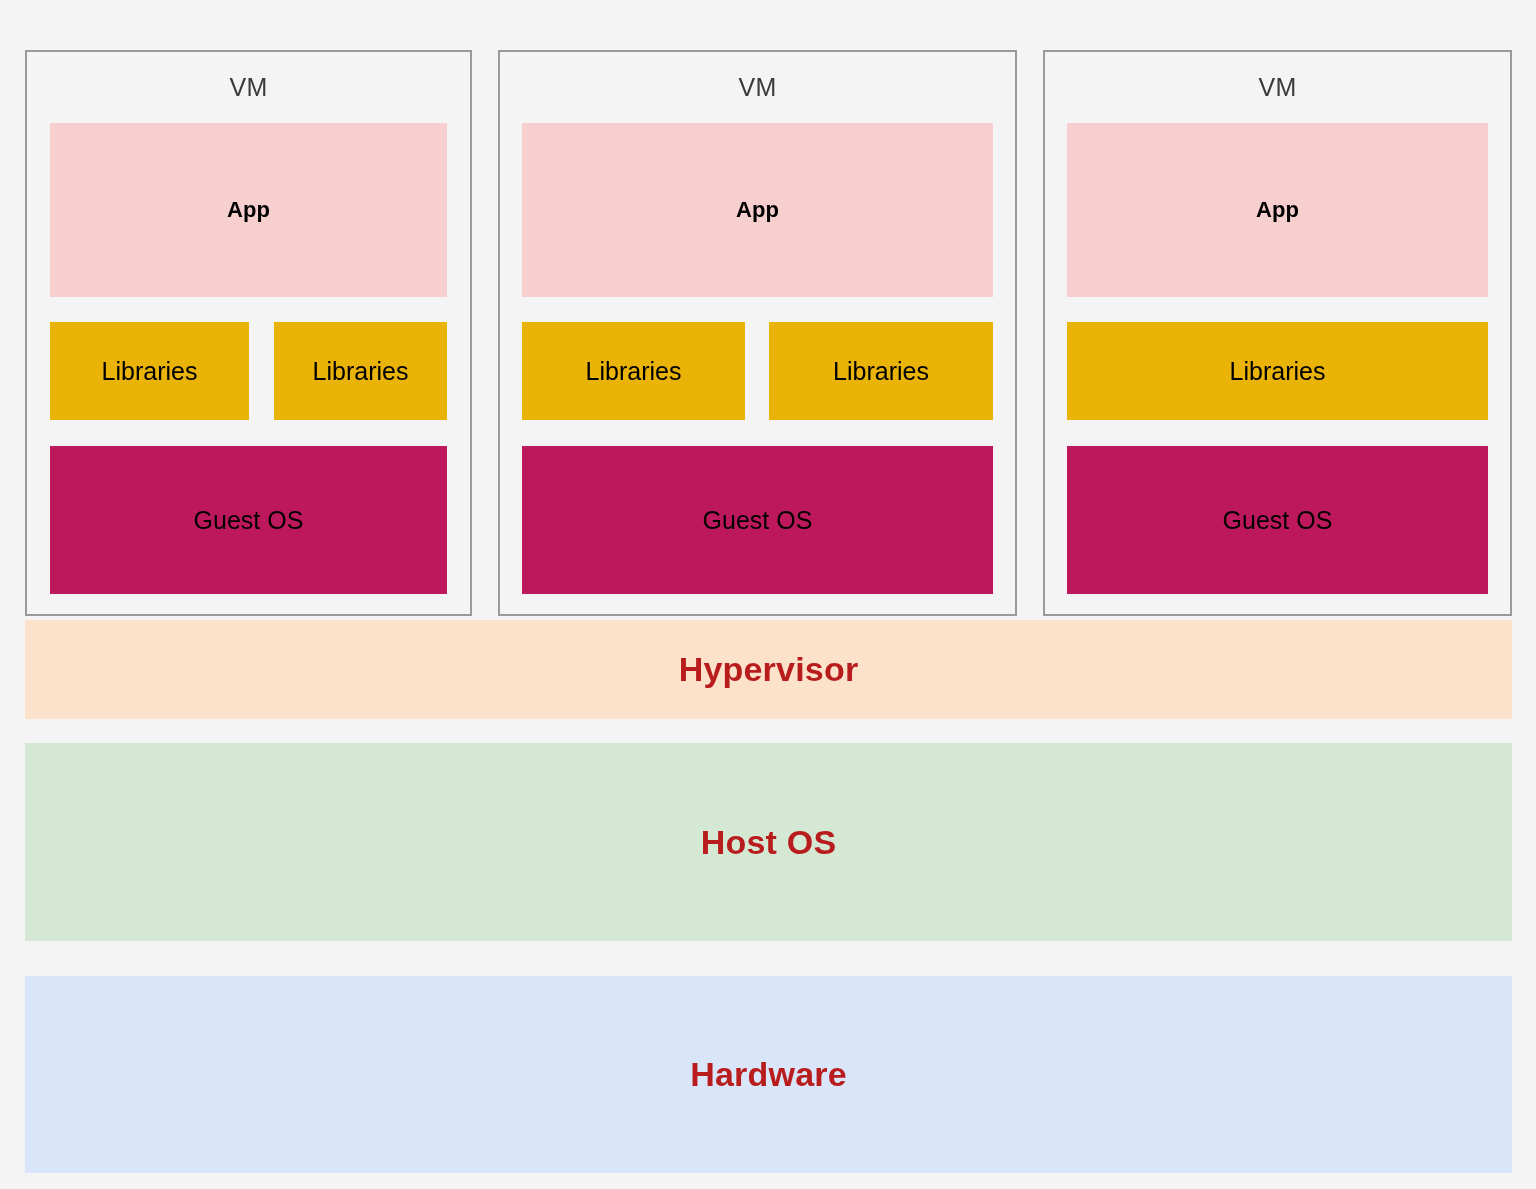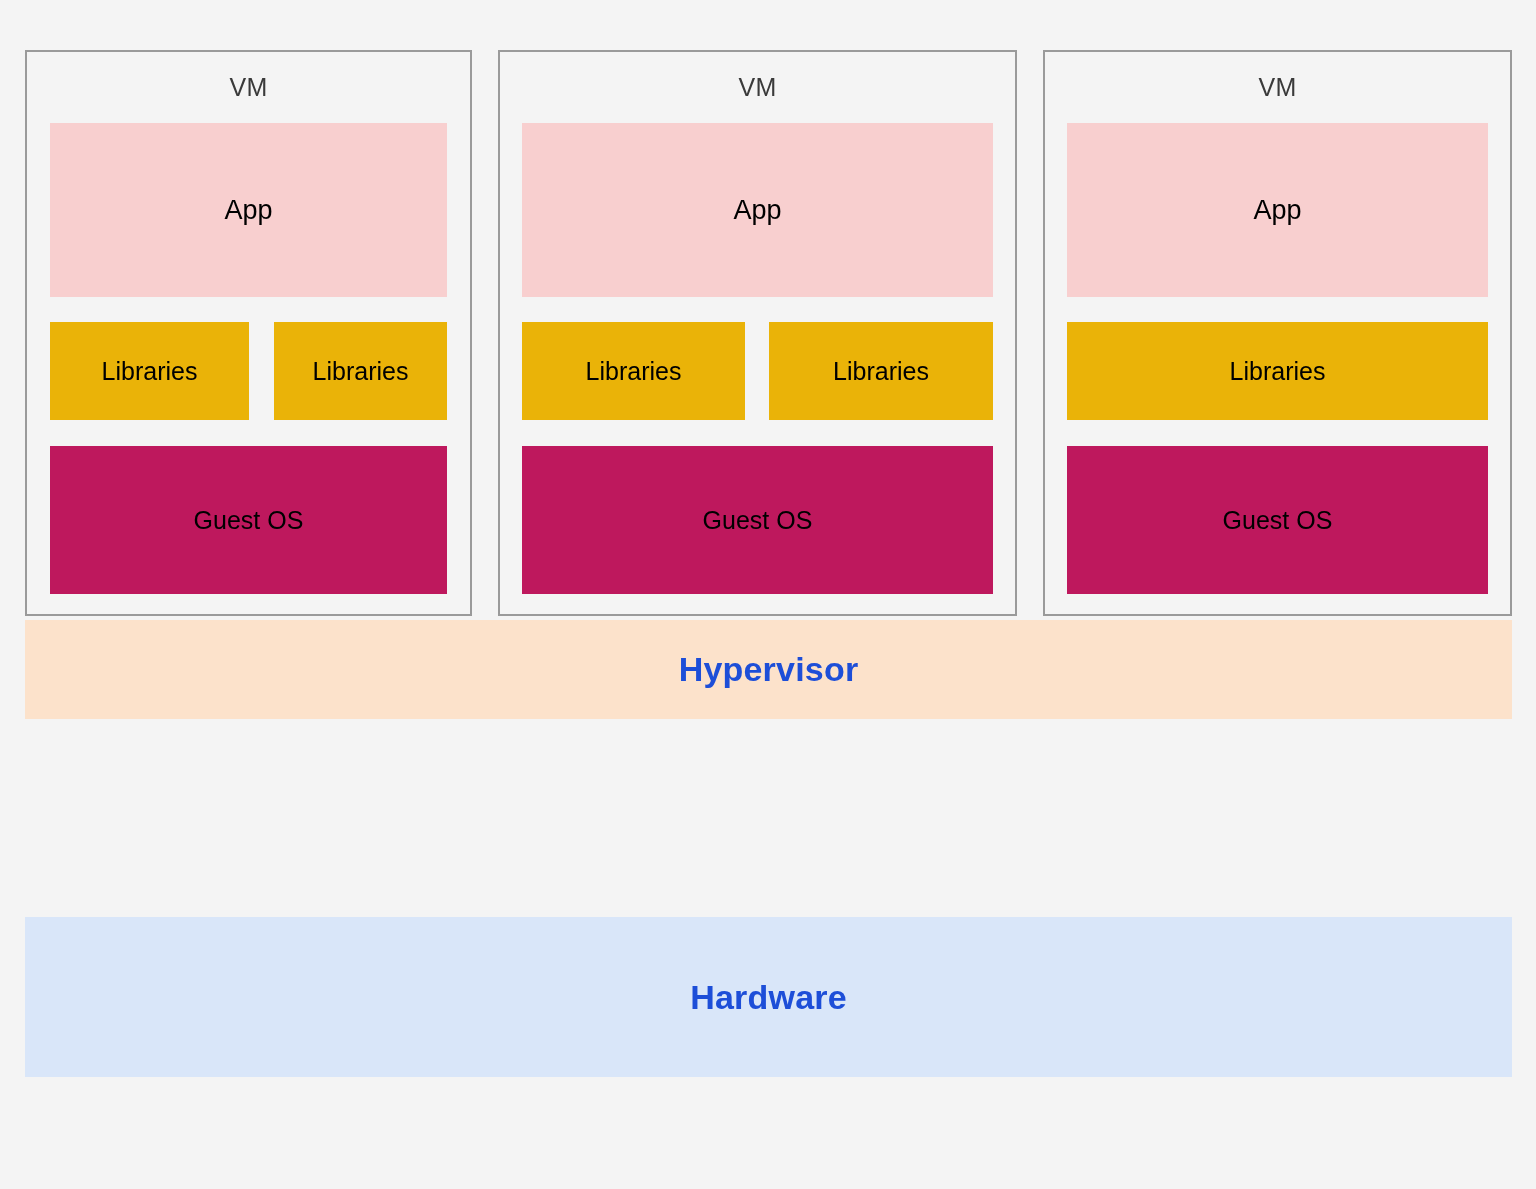--- a/index.html
+++ b/index.html
@@ -53,22 +53,22 @@
     display: flex;
     align-items: center;
     justify-content: center;
     text-align: center;
     color: #000000;
     white-space: nowrap;
   }
 
   .box-app {
     background: #f8cfcf;
-    font-size: 27px;
-    font-weight: 400;
+    font-size: 22px;
+    font-weight: 700;
   }
   .box-lib {
     background: #eab308;
     font-size: 25px;
     font-weight: 400;
   }
   .box-guest {
     background: #be185d;
     font-size: 25px;
     font-weight: 400;
@@ -77,39 +77,39 @@
   
   .layer {
     position: absolute;
     left: 25px;
     width: 1487px;
     box-sizing: border-box;
     display: flex;
     align-items: center;
     justify-content: center;
     text-align: center;
-    color: #1d4ed8;
+    color: #b91c1c;
     font-size: 34px;
     font-weight: 700;
     letter-spacing: 0.2px;
     white-space: nowrap;
   }
   .layer-hypervisor {
     top: 620px;
     height: 99px;
     background: #fce2cb;
   }
   .layer-hostos {
     top: 743px;
     height: 198px;
     background: #d4e8d4;
   }
   .layer-hardware {
-    top: 917px;
-    height: 160px;
+    top: 976px;
+    height: 197px;
     background: #d9e6f9;
   }
 </style>
 </head>
 <body>
 
 <div id="canvas">
 
   <div class="vm-panel" style="left:25px; width:447px;">
     <div class="vm-title">VM</div>
@@ -138,16 +138,17 @@
 
     <div class="box box-app" style="left:22px; top:71px; width:421px; height:174px;">App</div>
 
     <div class="box box-lib" style="left:22px; top:270px; width:421px; height:98px;">Libraries</div>
 
     <div class="box box-guest" style="left:22px; top:394px; width:421px; height:148px;">Guest OS</div>
   </div>
 
   <div class="layer layer-hypervisor">Hypervisor</div>
 
+  <div class="layer layer-hostos">Host OS</div>
 
   <div class="layer layer-hardware">Hardware</div>
 
 </div>
 
 </body></html>

